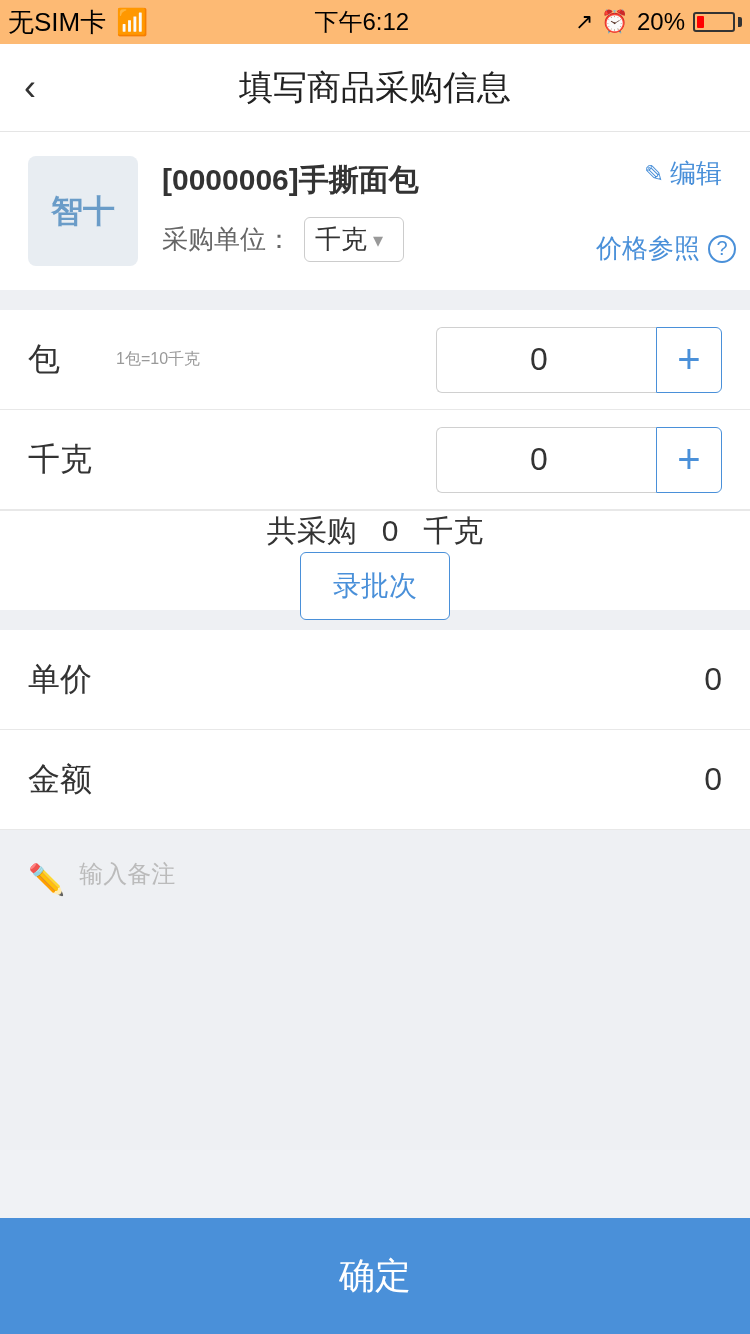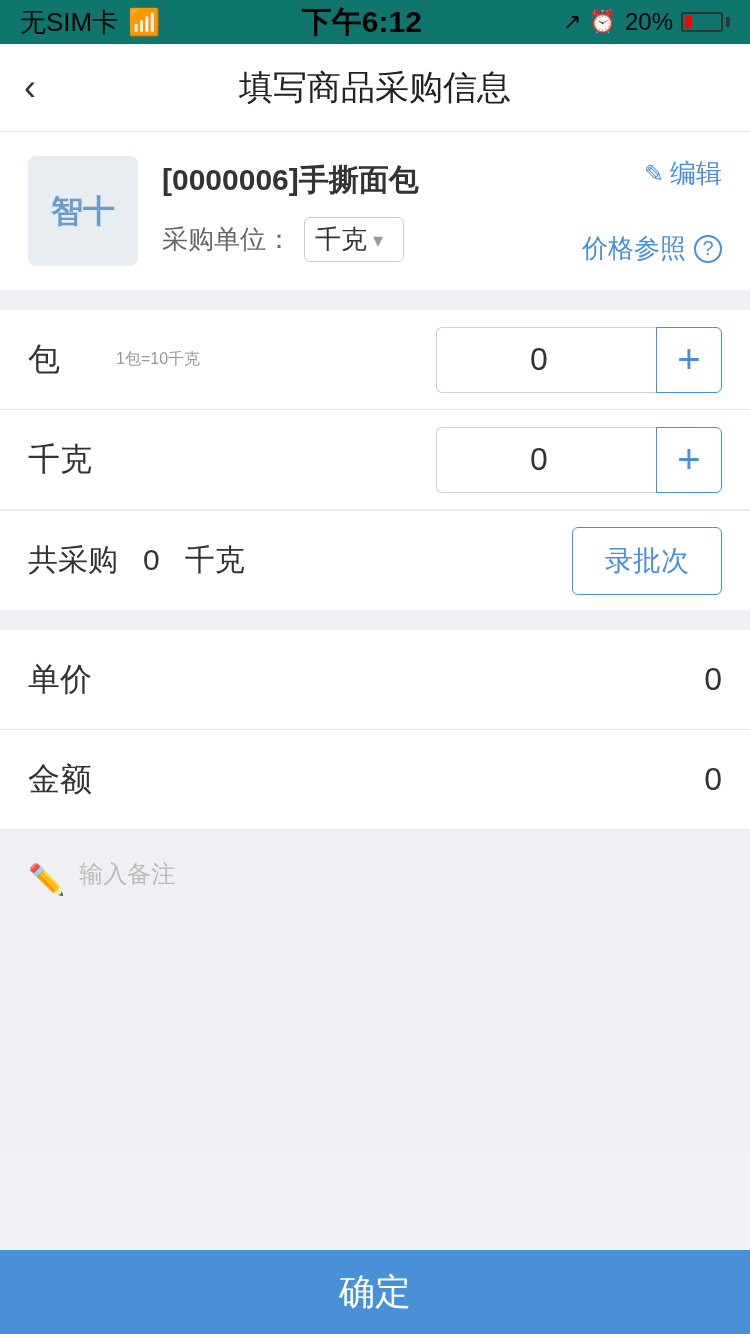--- a/index.html
+++ b/index.html
@@ -8,31 +8,31 @@
       width: 750px;
       min-height: 1334px;
       font-family: -apple-system, "PingFang SC", "Helvetica Neue", Arial, sans-serif;
       background: #f0f2f5;
       font-size: 28px;
       color: #333;
     }
 
     
     .status-bar {
-      background: #0f766e;
+      background: #fdba74;
       height: 44px;
       display: flex;
       align-items: center;
       justify-content: space-between;
-      padding: 0 20px;
+      padding: 0 8px;
       font-size: 26px;
       color: #000;
     }
     .status-left { display: flex; align-items: center; gap: 10px; }
-    .status-center { font-size: 30px; font-weight: 700; }
+    .status-center { font-size: 24px; font-weight: 400; }
     .status-right { display: flex; align-items: center; gap: 8px; font-size: 24px; }
     .battery-icon {
       display: inline-flex; align-items: center; gap: 2px;
     }
     .battery-body {
       width: 42px; height: 20px; border: 2px solid #333; border-radius: 3px; position: relative; display: flex; align-items: center; padding: 2px;
     }
     .battery-fill {
       width: 20%; height: 100%; background: #f00; border-radius: 1px;
     }
@@ -122,21 +122,21 @@
       top: 24px;
       color: #4a90d9;
       font-size: 26px;
       display: flex;
       align-items: center;
       gap: 6px;
       cursor: pointer;
     }
     .price-ref {
       position: absolute;
-      right: 28px;
+      right: 14px;
       bottom: 24px;
       color: #4a90d9;
       font-size: 26px;
       display: flex;
       align-items: center;
       gap: 8px;
       cursor: pointer;
     }
     .help-circle {
       width: 28px; height: 28px; border-radius: 50%; border: 2px solid #4a90d9;
@@ -206,20 +206,21 @@
 
     
     .total-row {
       background: #fff;
       display: flex;
       align-items: center;
       justify-content: space-between;
       padding: 0 28px;
       height: 100px;
       border-top: 1px solid #e8e8e8;
+      flex-direction: column;
     }
     .total-label {
       font-size: 30px;
       color: #333;
     }
     .record-btn {
       border: 1px solid #4a90d9;
       border-radius: 6px;
       padding: 14px 32px;
       color: #4a90d9;
@@ -268,21 +269,21 @@
       font-size: 24px;
       color: #bbb;
     }
 
     
     .bottom-bar {
       position: fixed;
       bottom: 0;
       left: 0;
       width: 750px;
-      height: 84px;
+      height: 116px;
       background: #4a90d9;
       display: flex;
       align-items: center;
       justify-content: center;
       cursor: pointer;
     }
     .confirm-btn-text {
       font-size: 36px;
       color: #fff;
       font-weight: 500;

